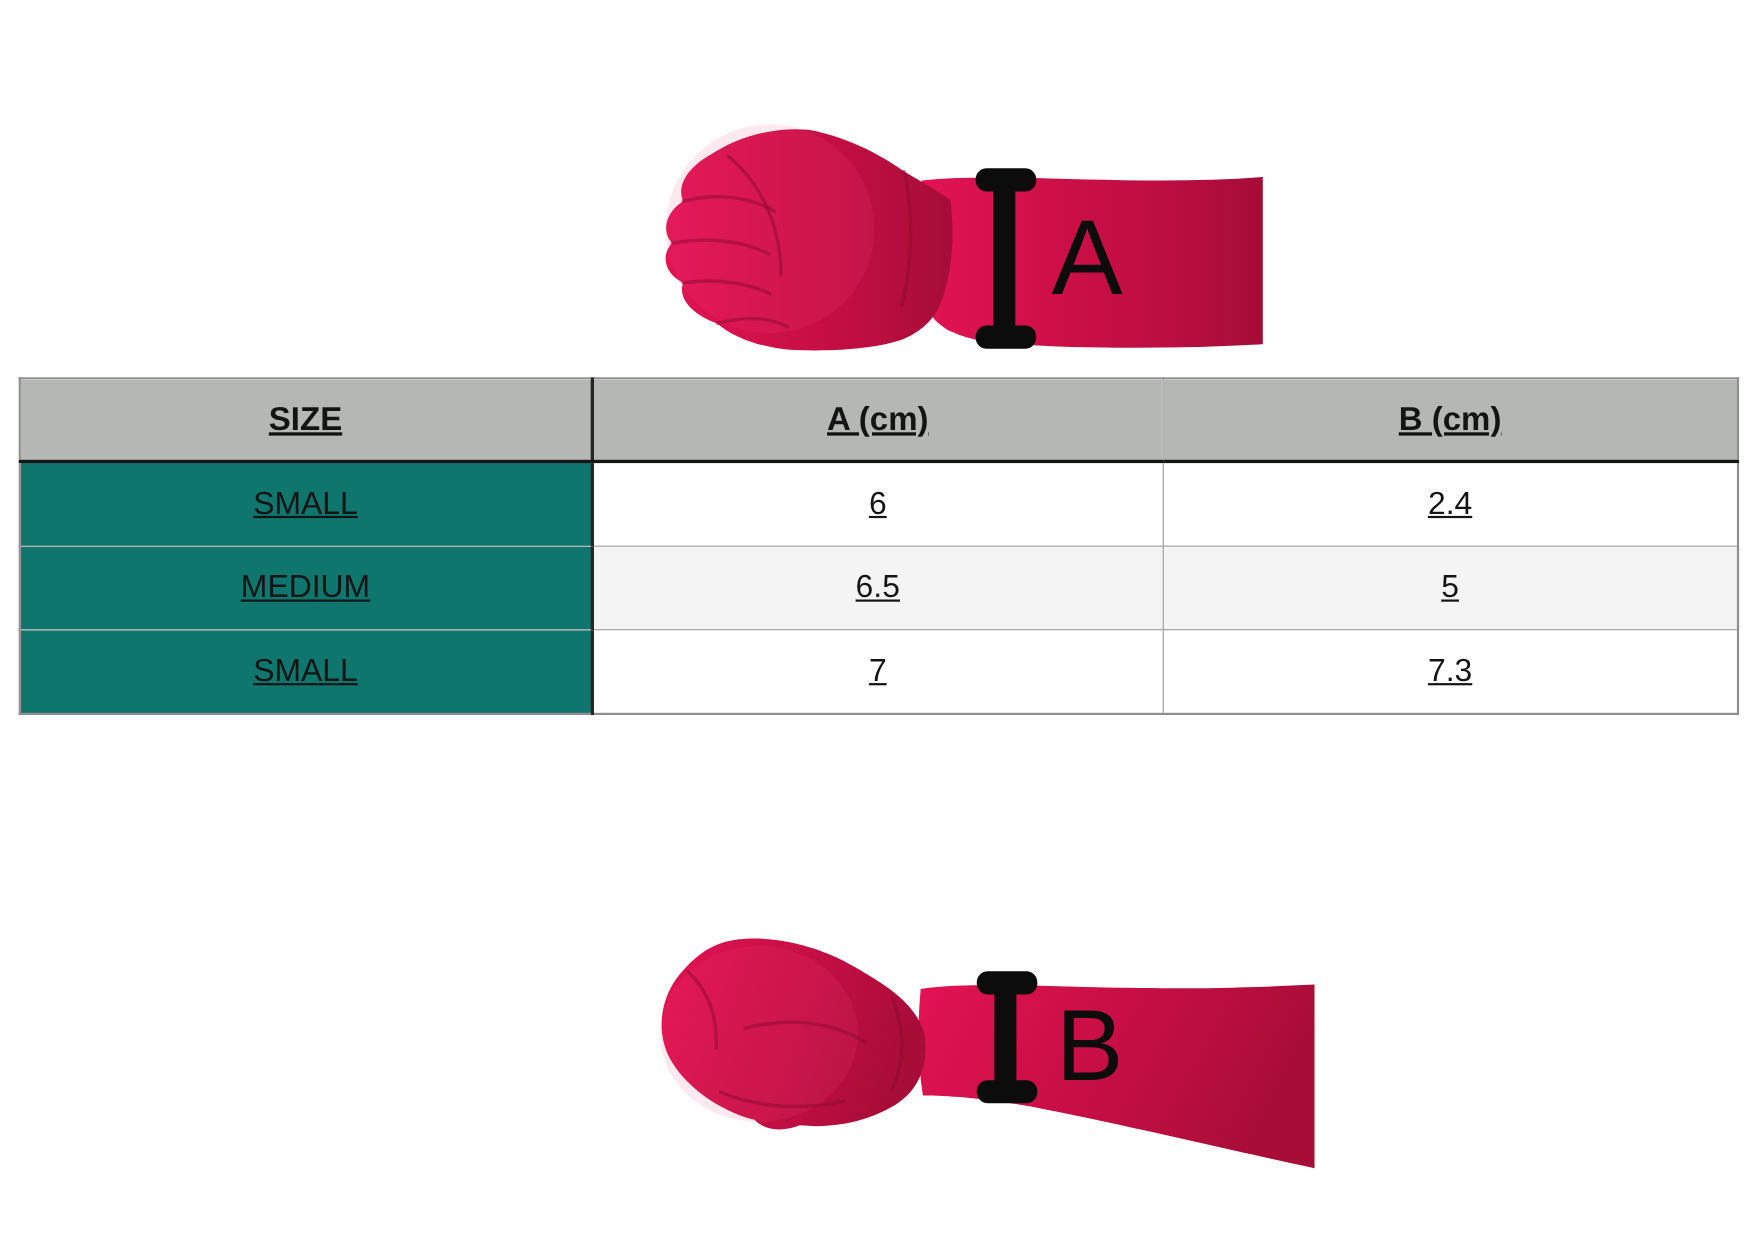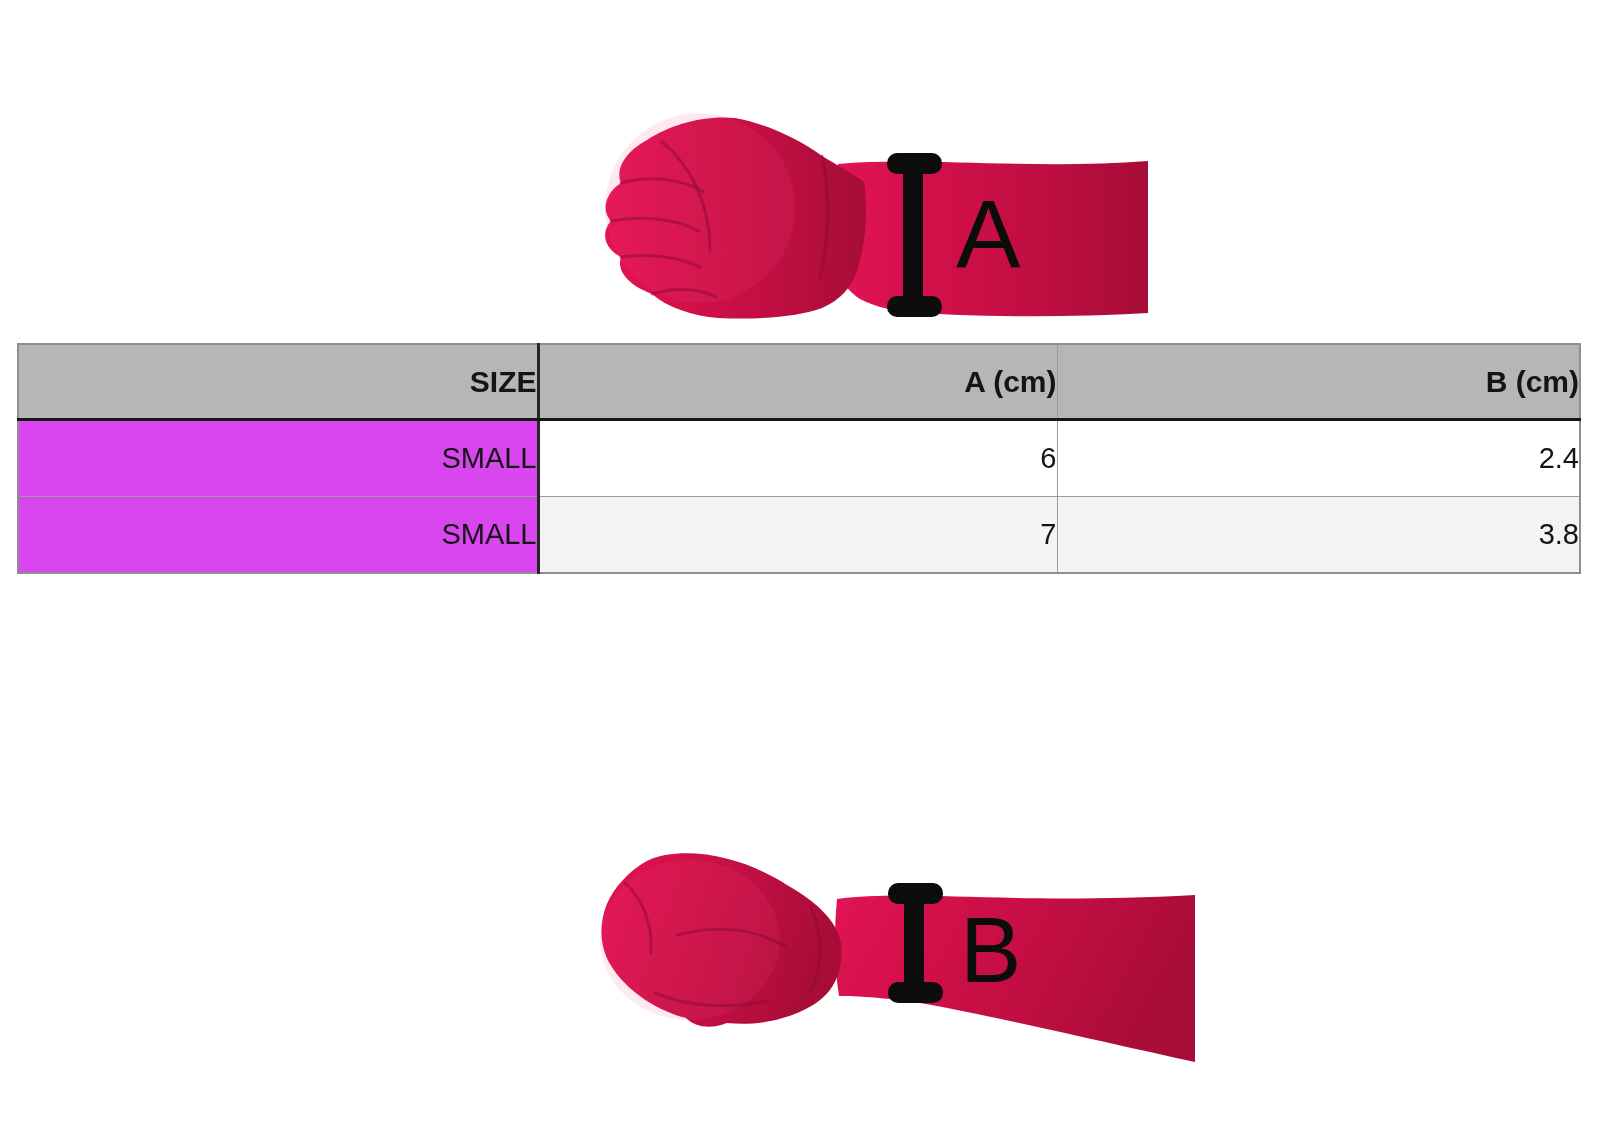--- a/index.html
+++ b/index.html
@@ -44,23 +44,24 @@
   }
 
   
   .size-table {
     position: absolute;
     left: 17px;
     top: 343px;
     width: 1562px;
     border-collapse: collapse;
     table-layout: fixed;
-    text-align: right;
+    text-align: center;
     color: #141414;
     font-size: 29px;
+    text-decoration: underline;
   }
   .size-table col.c1 { width: 520px; }
   .size-table col.c2 { width: 519px; }
   .size-table col.c3 { width: 523px; }
 
   .size-table th, .size-table td {
     border: 1.5px solid #9b9b9b;
     padding: 0;
     vertical-align: middle;
     overflow: hidden;
@@ -68,21 +69,21 @@
   .size-table { border: 2px solid #8f8f8f; }
 
   .size-table th {
     height: 73px;
     background: #b4b7b4;
     font-weight: bold;
     font-size: 30px;
     border-bottom: 3px solid #161616;
   }
   .size-table td { height: 75px; background: #ffffff; }
-  .size-table td.size-cell { background: #d946ef; }
+  .size-table td.size-cell { background: #0f766e; }
   .size-table tbody tr:nth-child(even) td:not(.size-cell) { background: #f4f4f4; }
 
   .size-table th:first-child,
   .size-table td:first-child { border-right: 3px solid #262626; }
 </style>
 </head>
 <body>
 
 <div class="canvas">
 
@@ -127,23 +128,28 @@
         <th>B (cm)</th>
       </tr>
     </thead>
     <tbody>
         <tr>
         <td class="size-cell">SMALL</td>
         <td>6</td>
         <td>2.4</td>
       </tr>
         <tr>
+        <td class="size-cell">MEDIUM</td>
+        <td>6.5</td>
+        <td>5</td>
+      </tr>
+        <tr>
         <td class="size-cell">SMALL</td>
         <td>7</td>
-        <td>3.8</td>
+        <td>7.3</td>
       </tr>
       </tbody>
   </table>
 
   <svg class="glove-bottom" viewBox="0 0 620 240" aria-hidden="true">
     <defs>
       <linearGradient id="gBot" x1="0" y1="0" x2="1" y2="0.25">
         <stop offset="0" stop-color="#e21355"></stop>
         <stop offset="0.35" stop-color="#d01048"></stop>
         <stop offset="0.7" stop-color="#bd0e41"></stop>

